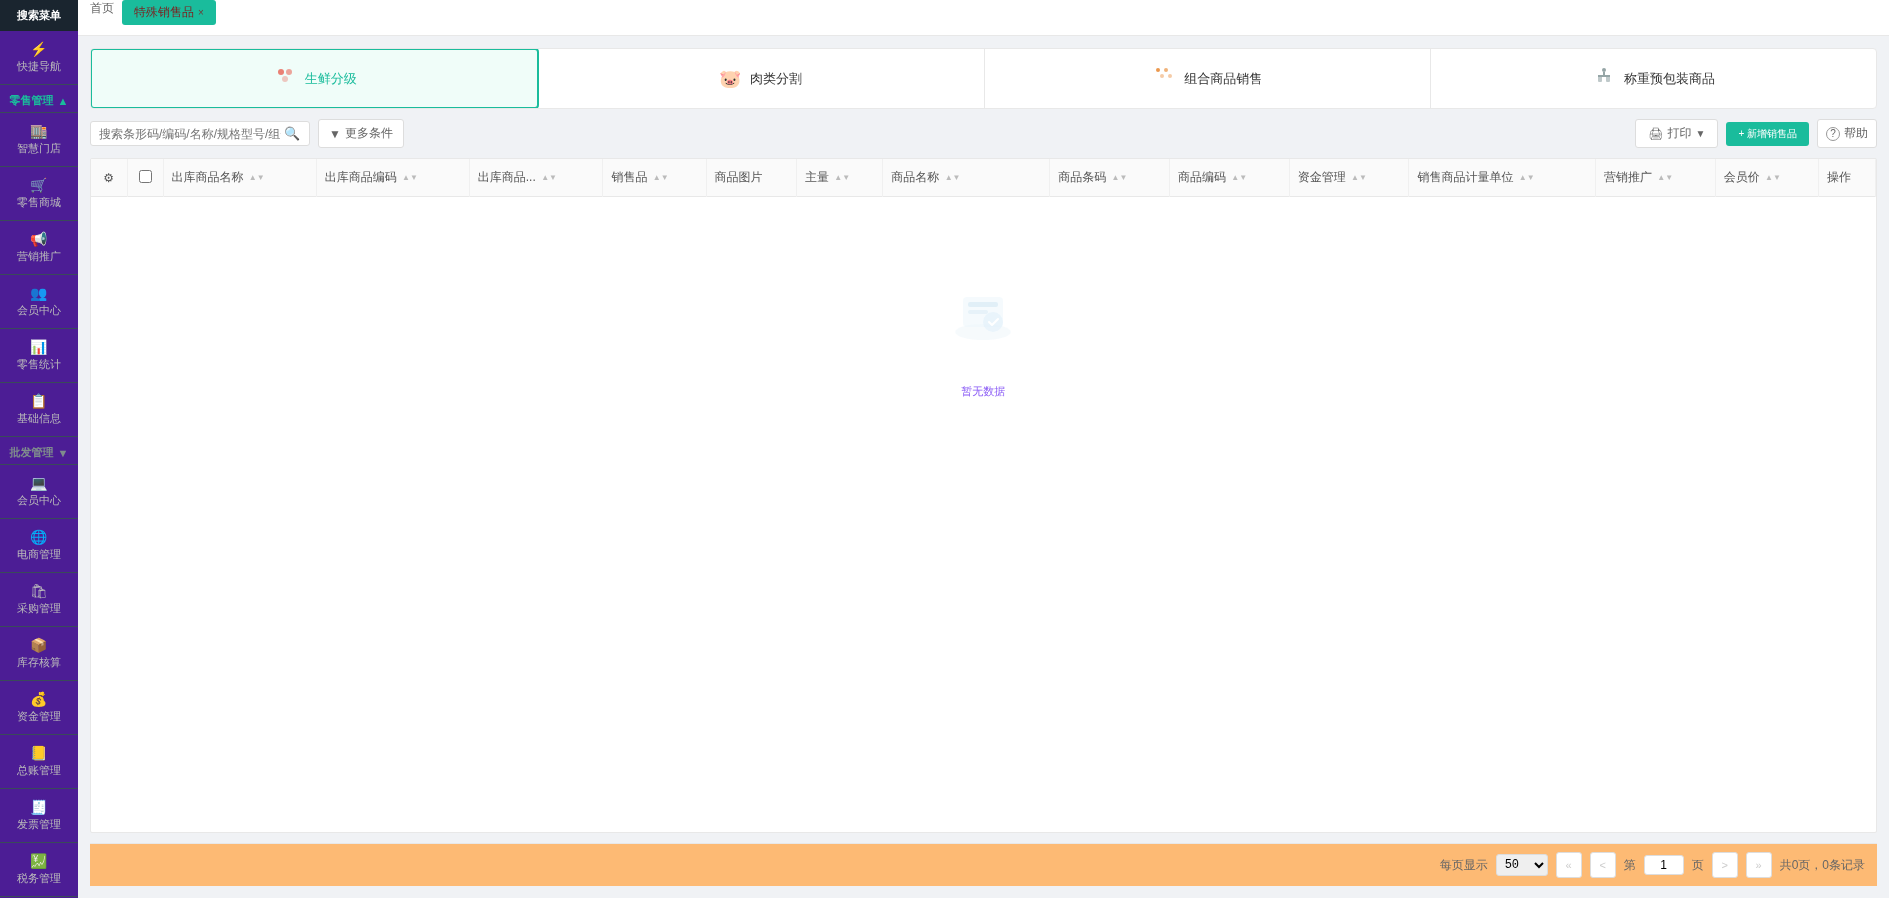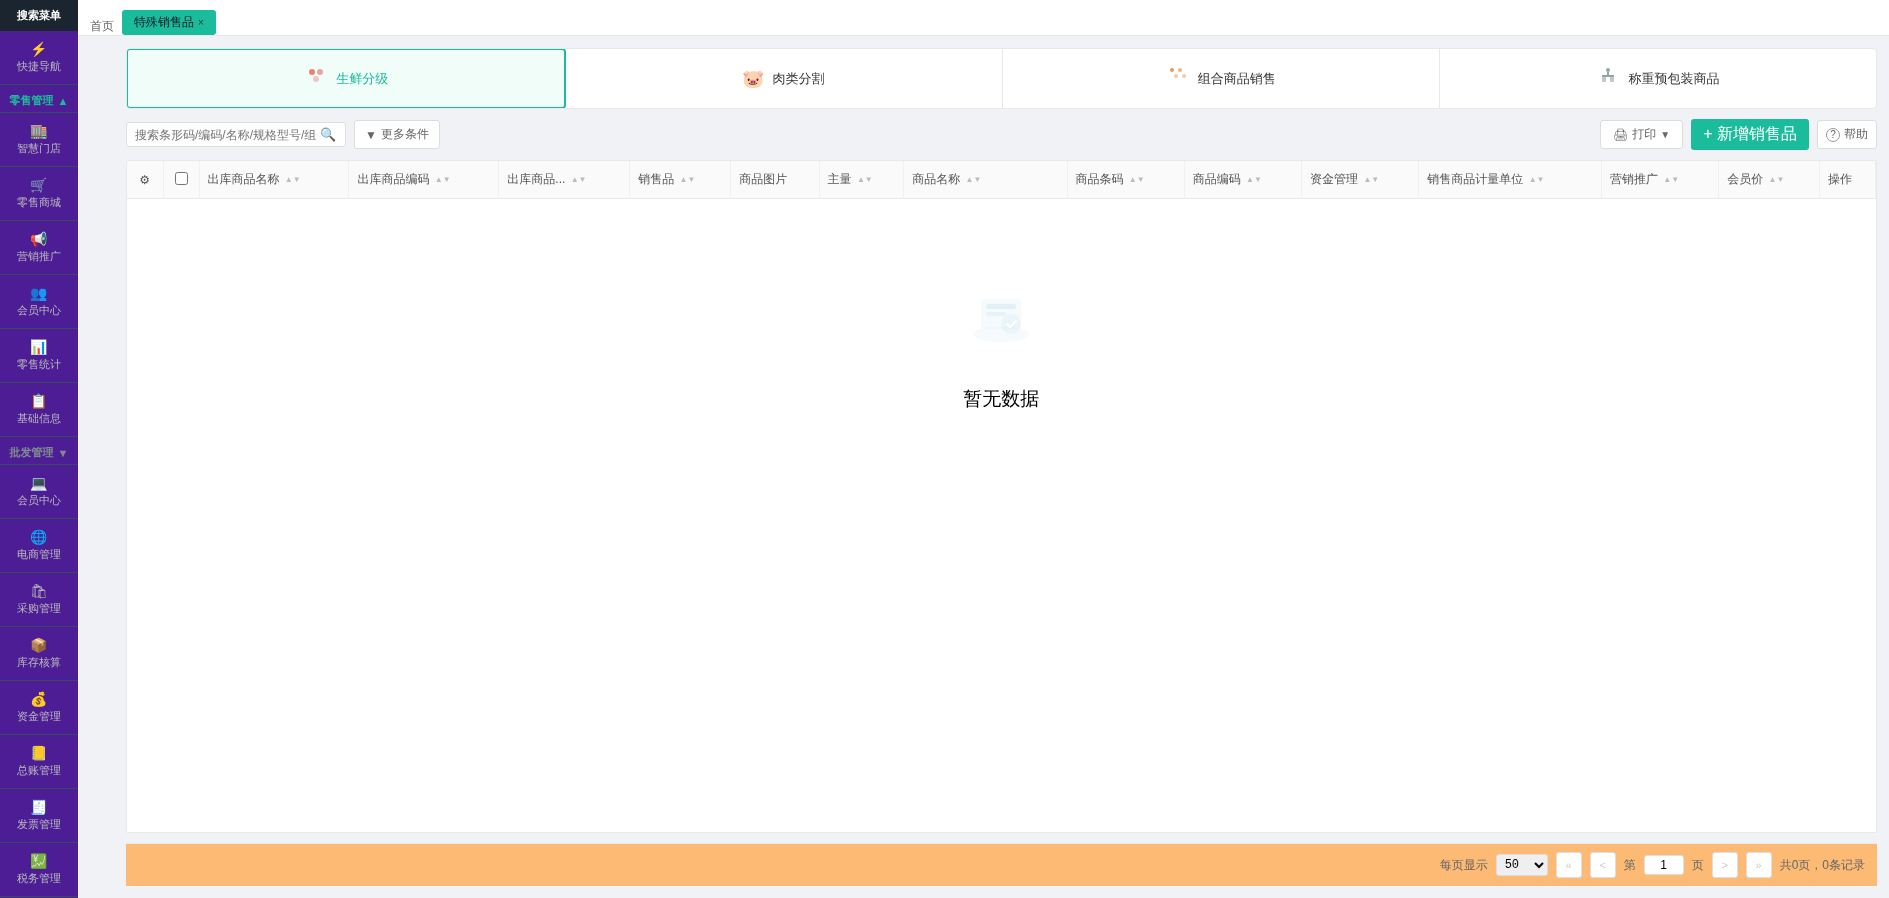--- a/index.html
+++ b/index.html
@@ -64,32 +64,32 @@
       flex-direction: column;
       overflow: hidden;
     }
 
     
     .topbar {
       background: #fff;
       border-bottom: 1px solid #e8e8e8;
       padding: 0 12px;
       display: flex;
-      align-items: flex-end;
+      align-items: flex-start;
       height: 36px;
       gap: 8px;
     }
     .topbar-home {
       color: #666;
       font-size: 12px;
       cursor: pointer;
     }
     .topbar-tab {
       background: #1abc9c;
-      color: #0f172a;
+      color: #7f1d1d;
       padding: 4px 12px;
       border-radius: 3px;
       font-size: 12px;
       cursor: pointer;
       display: flex;
       align-items: center;
       gap: 4px;
     }
     .topbar-tab .close-x {
       font-size: 10px;
@@ -97,21 +97,20 @@
     }
 
     
     .content {
       flex: 1;
       padding: 12px;
       overflow: hidden;
       display: flex;
       flex-direction: column;
       gap: 10px;
-      margin-left: 36px;
     }
 
     
     .category-tabs {
       display: flex;
       gap: 0;
       background: #fff;
       border: 1px solid #e8e8e8;
       border-radius: 4px;
       overflow: hidden;
@@ -198,21 +197,21 @@
     }
     .btn-add {
       display: flex;
       align-items: flex-end;
       gap: 4px;
       padding: 5px 12px;
       border-radius: 3px;
       background: #1abc9c;
       color: #fff;
       cursor: pointer;
-      font-size: 16px;
+      font-size: 10px;
       border: none;
     }
     .btn-help {
       display: flex;
       align-items: center;
       gap: 4px;
       padding: 5px 8px;
       border: 1px solid #ddd;
       border-radius: 3px;
       background: #fff;
@@ -556,21 +555,21 @@
                 <div style="font-size:64px;opacity:0.35;">
                   <svg width="80" height="80" viewBox="0 0 80 80" fill="none">
                     <ellipse cx="40" cy="55" rx="28" ry="8" fill="#b0d4e8" opacity="0.3"></ellipse>
                     <rect x="20" y="20" width="40" height="30" rx="4" fill="#c8e6f5" opacity="0.5"></rect>
                     <rect x="25" y="25" width="30" height="5" rx="2" fill="#90c4e0" opacity="0.7"></rect>
                     <rect x="25" y="33" width="20" height="4" rx="2" fill="#90c4e0" opacity="0.5"></rect>
                     <circle cx="50" cy="45" r="10" fill="#aad4f0" opacity="0.6"></circle>
                     <path d="M46 45 L49 48 L55 42" stroke="#fff" stroke-width="2" stroke-linecap="round" stroke-linejoin="round"></path>
                   </svg>
                 </div>
-                <span style="color:#000000;font-size:19px;">暂无数据</span>
+                <span style="color:#8b5cf6;font-size:11px;">暂无数据</span>
               </div>
             </td>
           </tr>
         </tbody>
       </table>
     </div>
 
     <div class="pagination">
       <span>每页显示</span>
       <select class="page-size-select">

